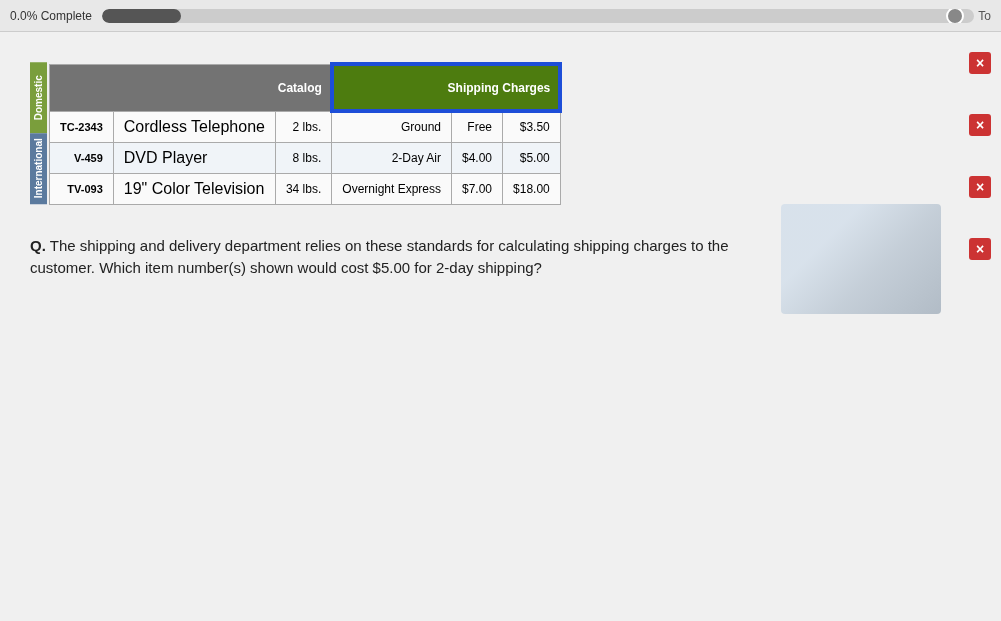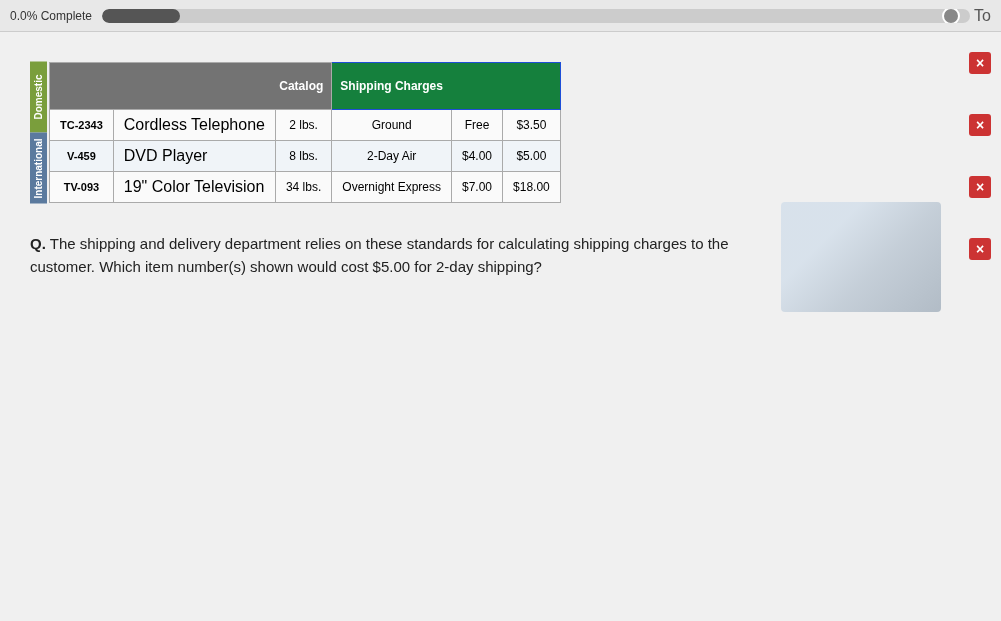--- a/index.html
+++ b/index.html
@@ -45,21 +45,21 @@
       height: 18px;
       background: #888;
       border-radius: 50%;
       position: absolute;
       right: 10px;
       top: 50%;
       transform: translateY(-50%);
       border: 2px solid #fff;
     }
     .top-right-text {
-      font-size: 16px;
+      font-size: 12px;
       color: #555;
       margin-left: 4px;
     }
 
     
     .main-content {
       display: flex;
       padding: 20px 30px;
       position: relative;
     }
@@ -126,39 +126,39 @@
 
     .header-catalog {
       background: #737373;
       color: white;
       font-weight: bold;
       text-align: right;
       padding: 16px 8px;
       border: 1px solid #aaa;
     }
     .header-shipping {
-      background: #15803d;
-      color: white;
-      font-weight: bold;
-      text-align: left;
+      background: #4d7c0f;
+      color: white;
+      font-weight: bold;
+      text-align: right;
       padding: 4px 8px;
-      border: 1px solid #1d4ed8;
+      border: 4px solid #1d4ed8;
     }
     .subheader {
       background: #f5e8c0;
       font-weight: bold;
       font-size: 11px;
       text-align: center;
       padding: 4px 8px;
       border: 1px solid #aaa;
     }
     td {
       border: 1px solid #aaa;
       padding: 6px 10px;
-      text-align: center;
+      text-align: right;
       background: white;
       vertical-align: middle;
       font-size: 12px;
     }
     td.item-no {
       font-weight: bold;
       font-size: 11px;
     }
     td.desc {
       text-align: left;

